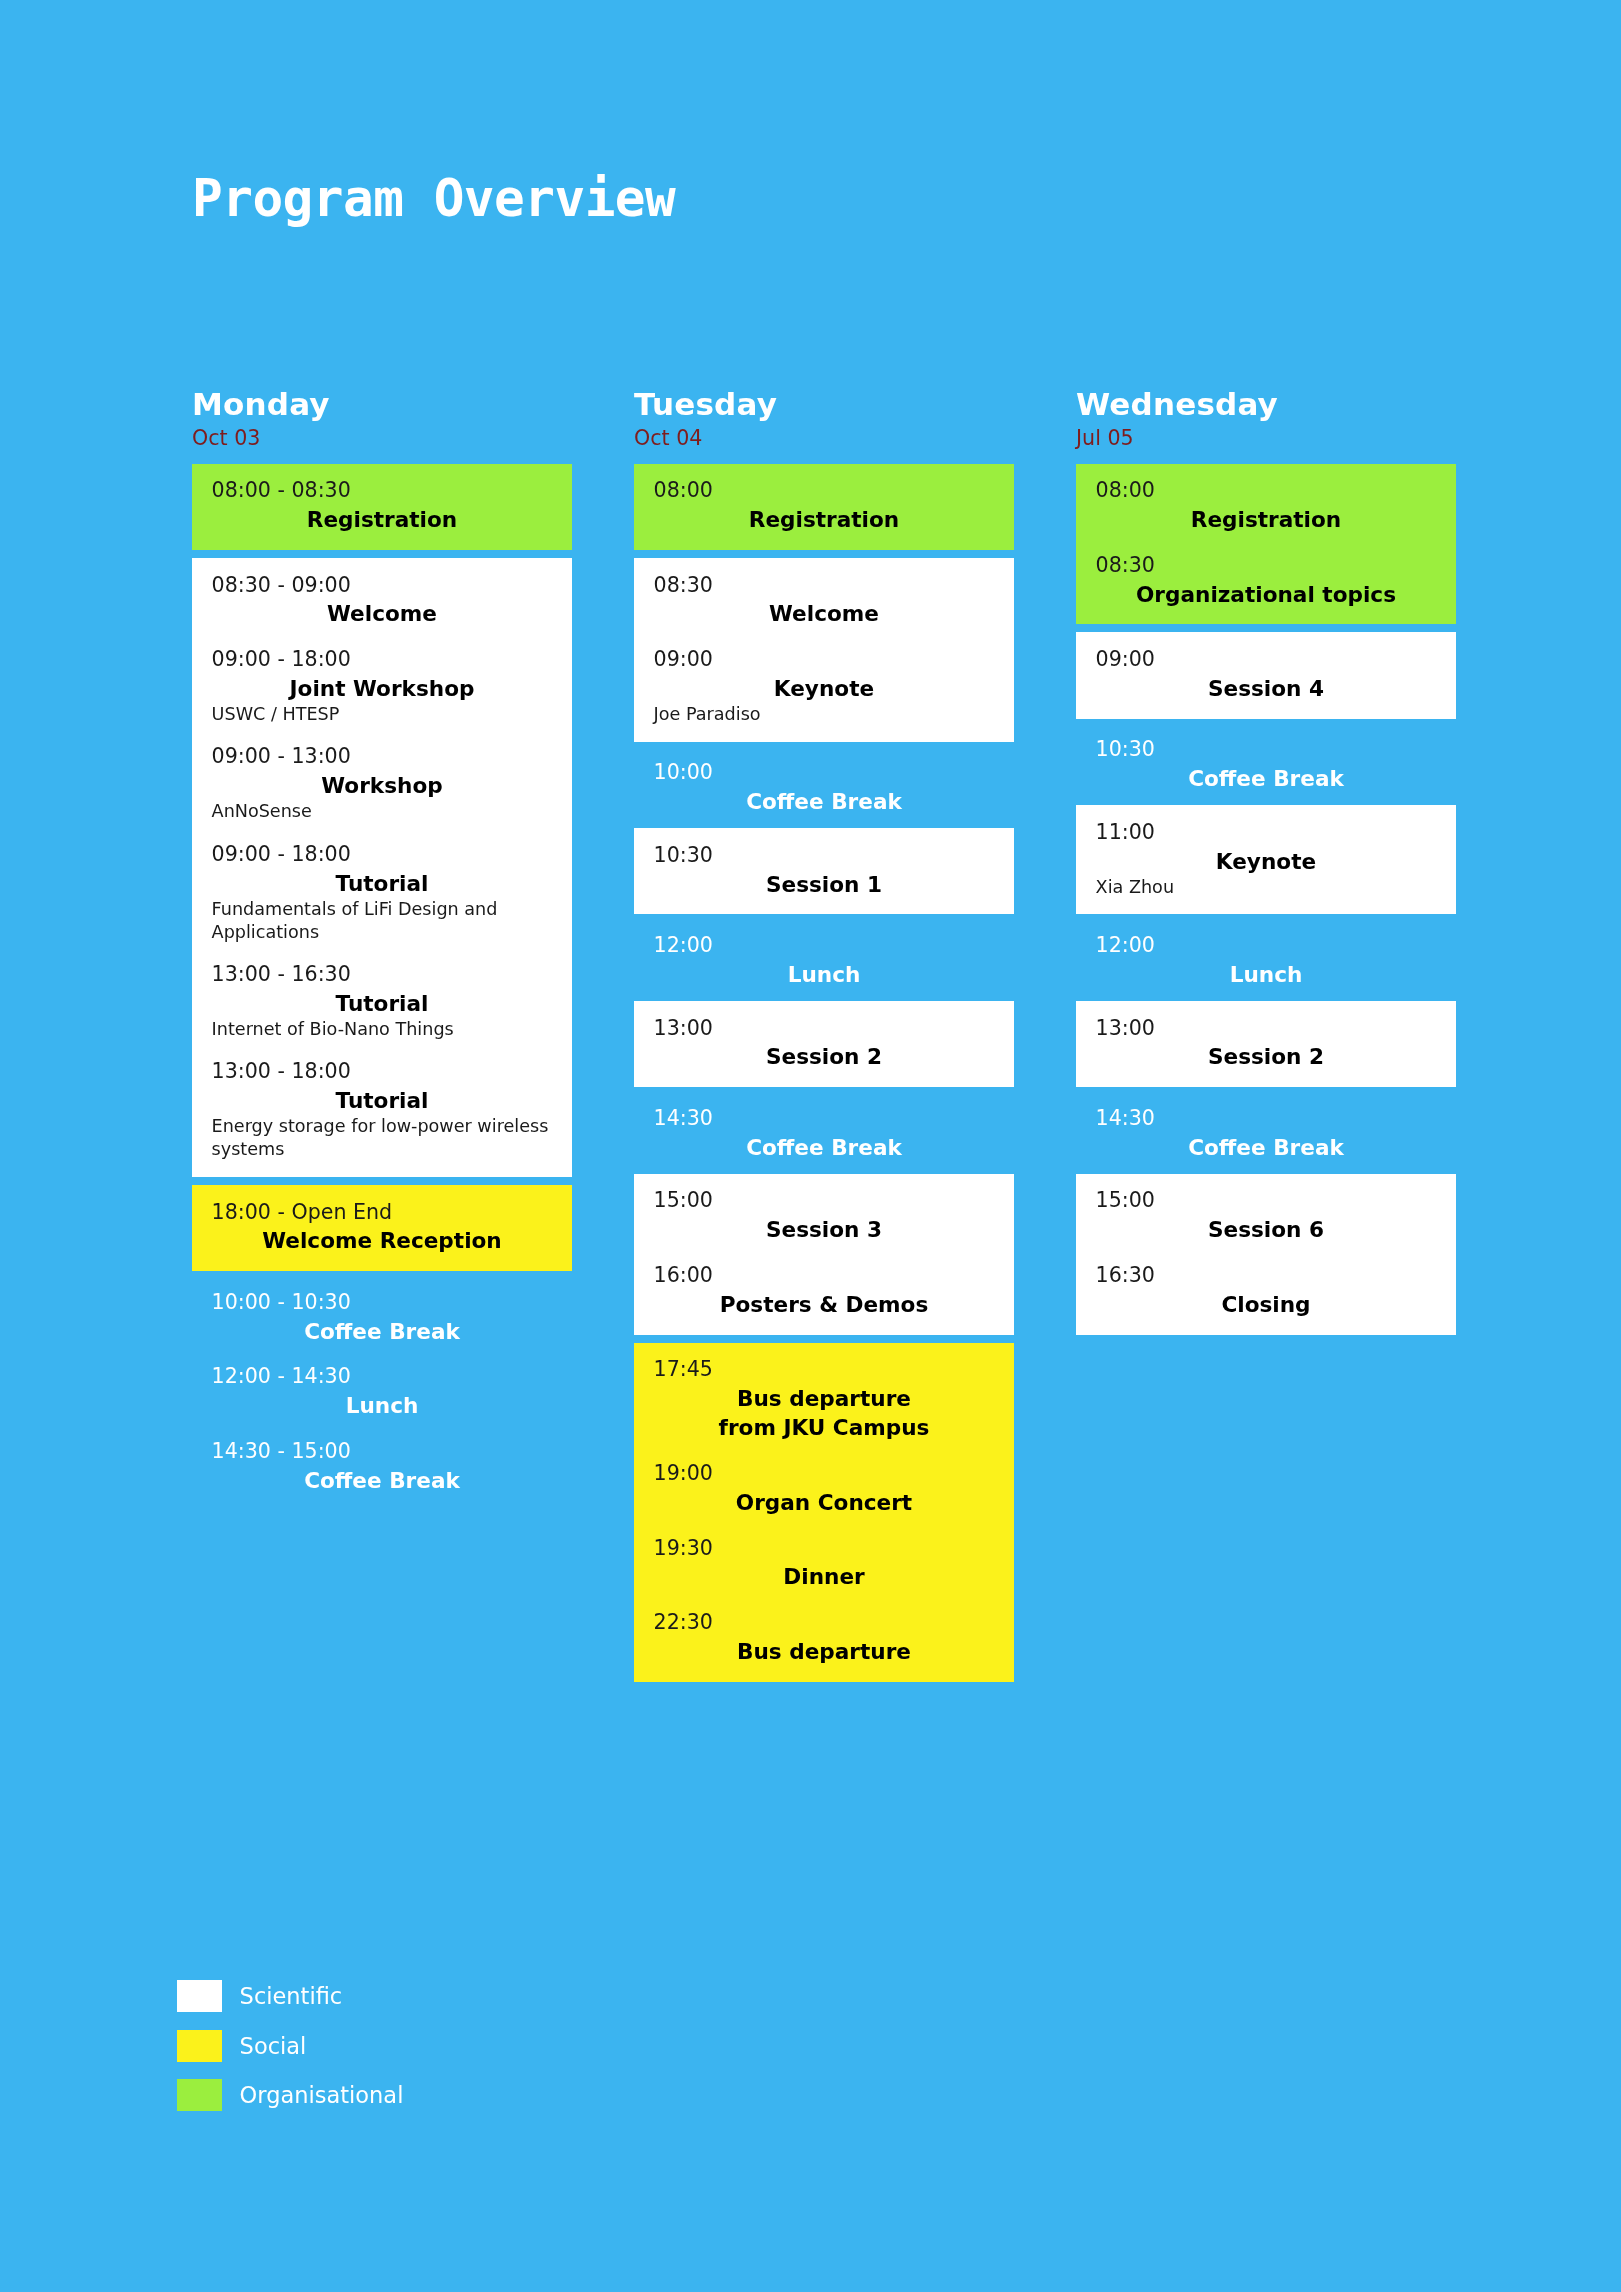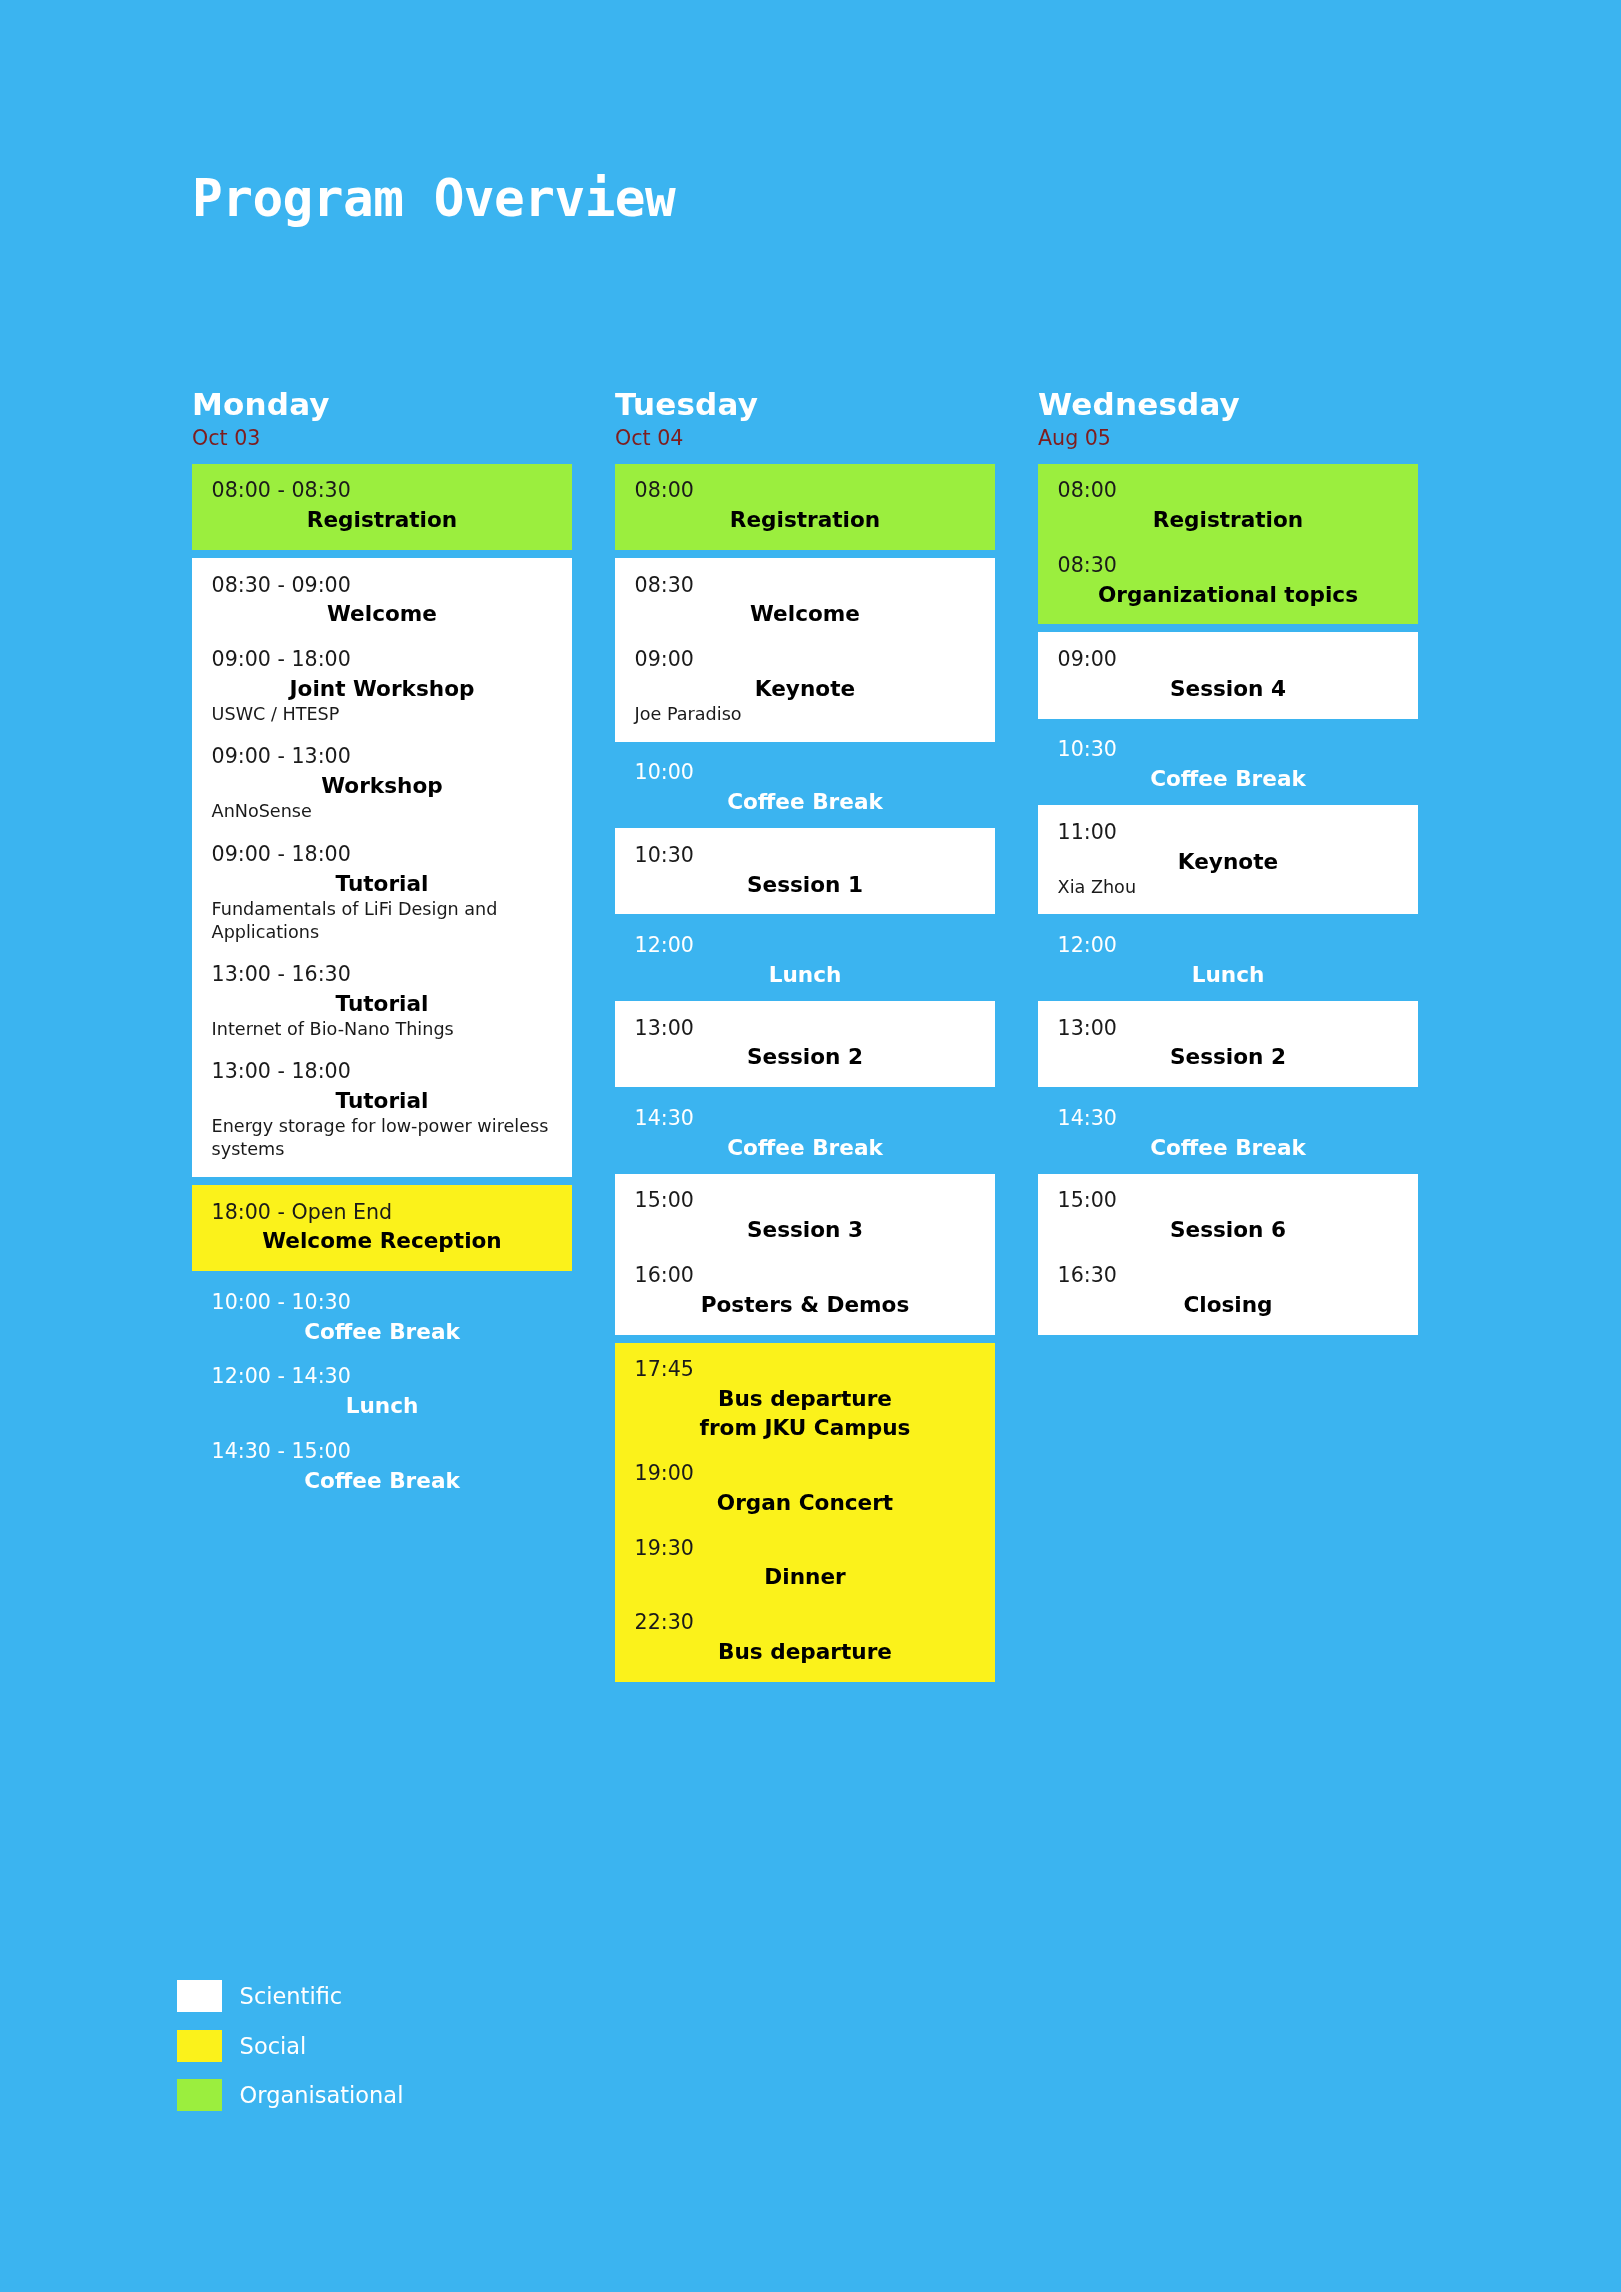--- a/index.html
+++ b/index.html
@@ -26,21 +26,21 @@
     letter-spacing: -0.5px;
     color: #FFFFFF;
   }
 
   .columns {
     position: absolute;
     left: 192px;
     top: 387px;
     width: 1235px;
     display: flex;
-    gap: 43px;
+    gap: 62px;
   }
 
   .col {
     width: 380px;
     flex: 0 0 380px;
   }
 
   .day-name {
     font-size: 31px;
     font-weight: bold;
@@ -254,21 +254,21 @@
           <div class="e-title" style="white-space: pre-line;">Dinner</div>
         </div>
         <div class="entry">
           <div class="e-time">22:30</div>
           <div class="e-title" style="white-space: pre-line;">Bus departure</div>
         </div>
       </div>
     </div>
     <div class="col">
       <div class="day-name">Wednesday</div>
-      <div class="day-date">Aug 05</div>
+      <div class="day-date">Jul 05</div>
       <div class="block green">
         <div class="entry">
           <div class="e-time">08:00</div>
           <div class="e-title" style="white-space: pre-line;">Registration</div>
         </div>
         <div class="entry">
           <div class="e-time">08:30</div>
           <div class="e-title" style="white-space: pre-line;">Organizational topics</div>
         </div>
       </div>

